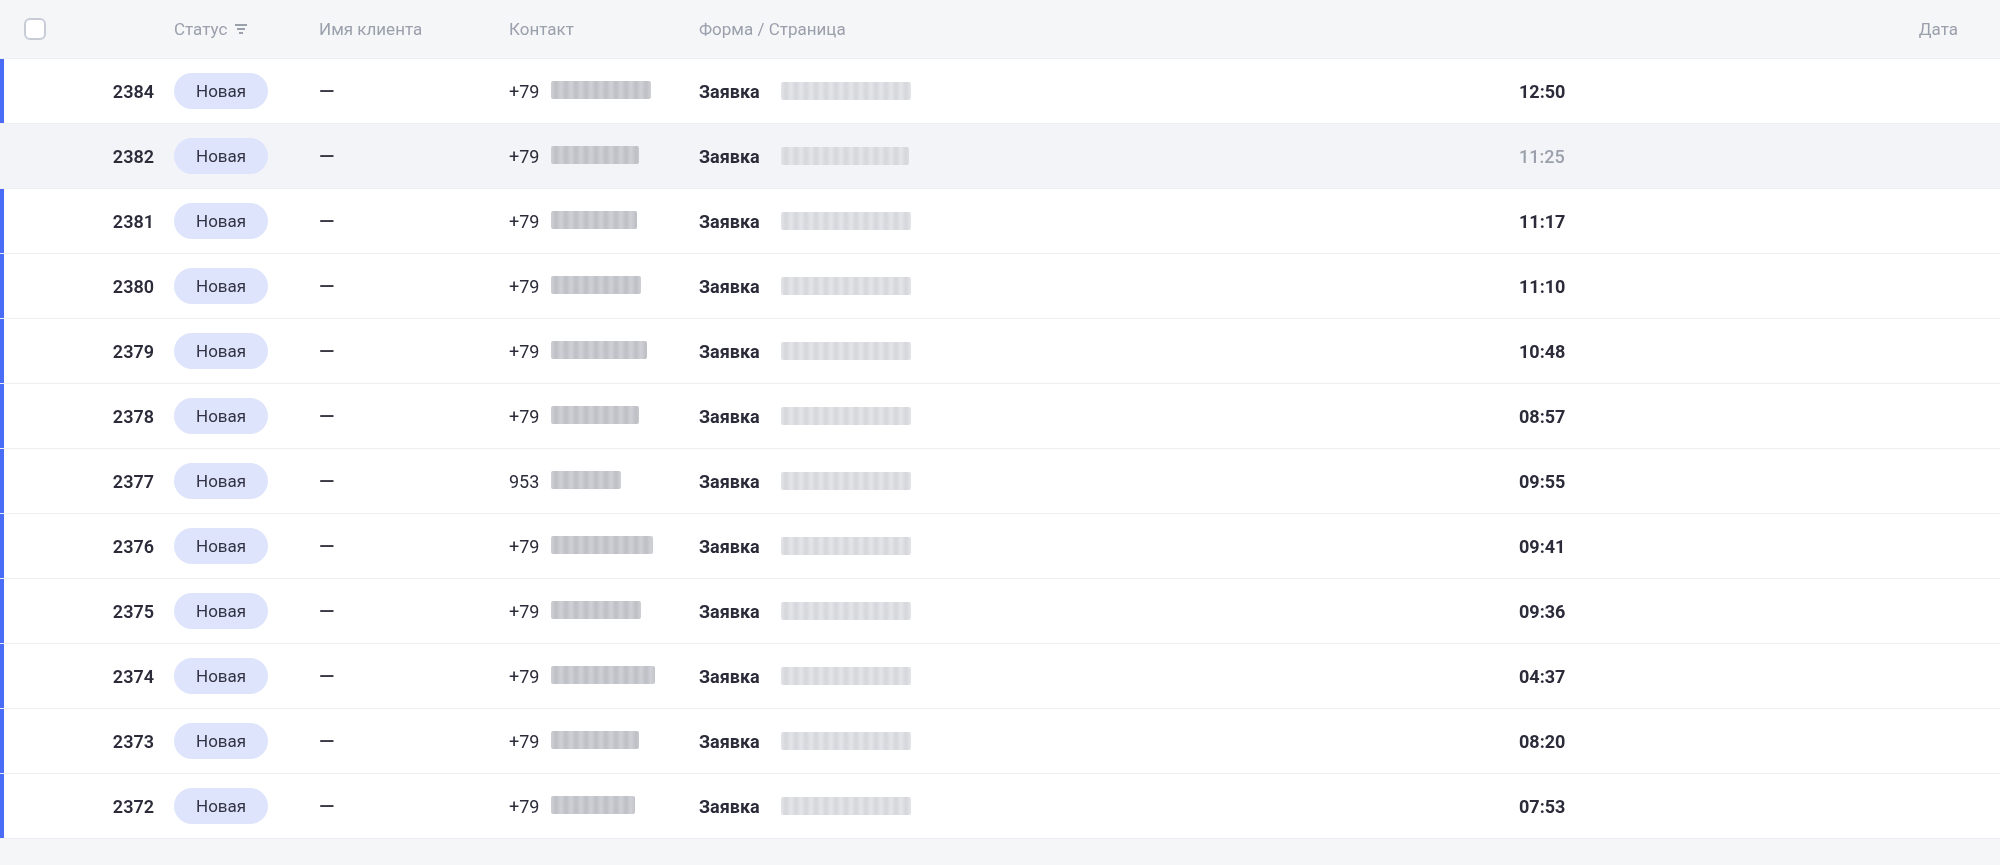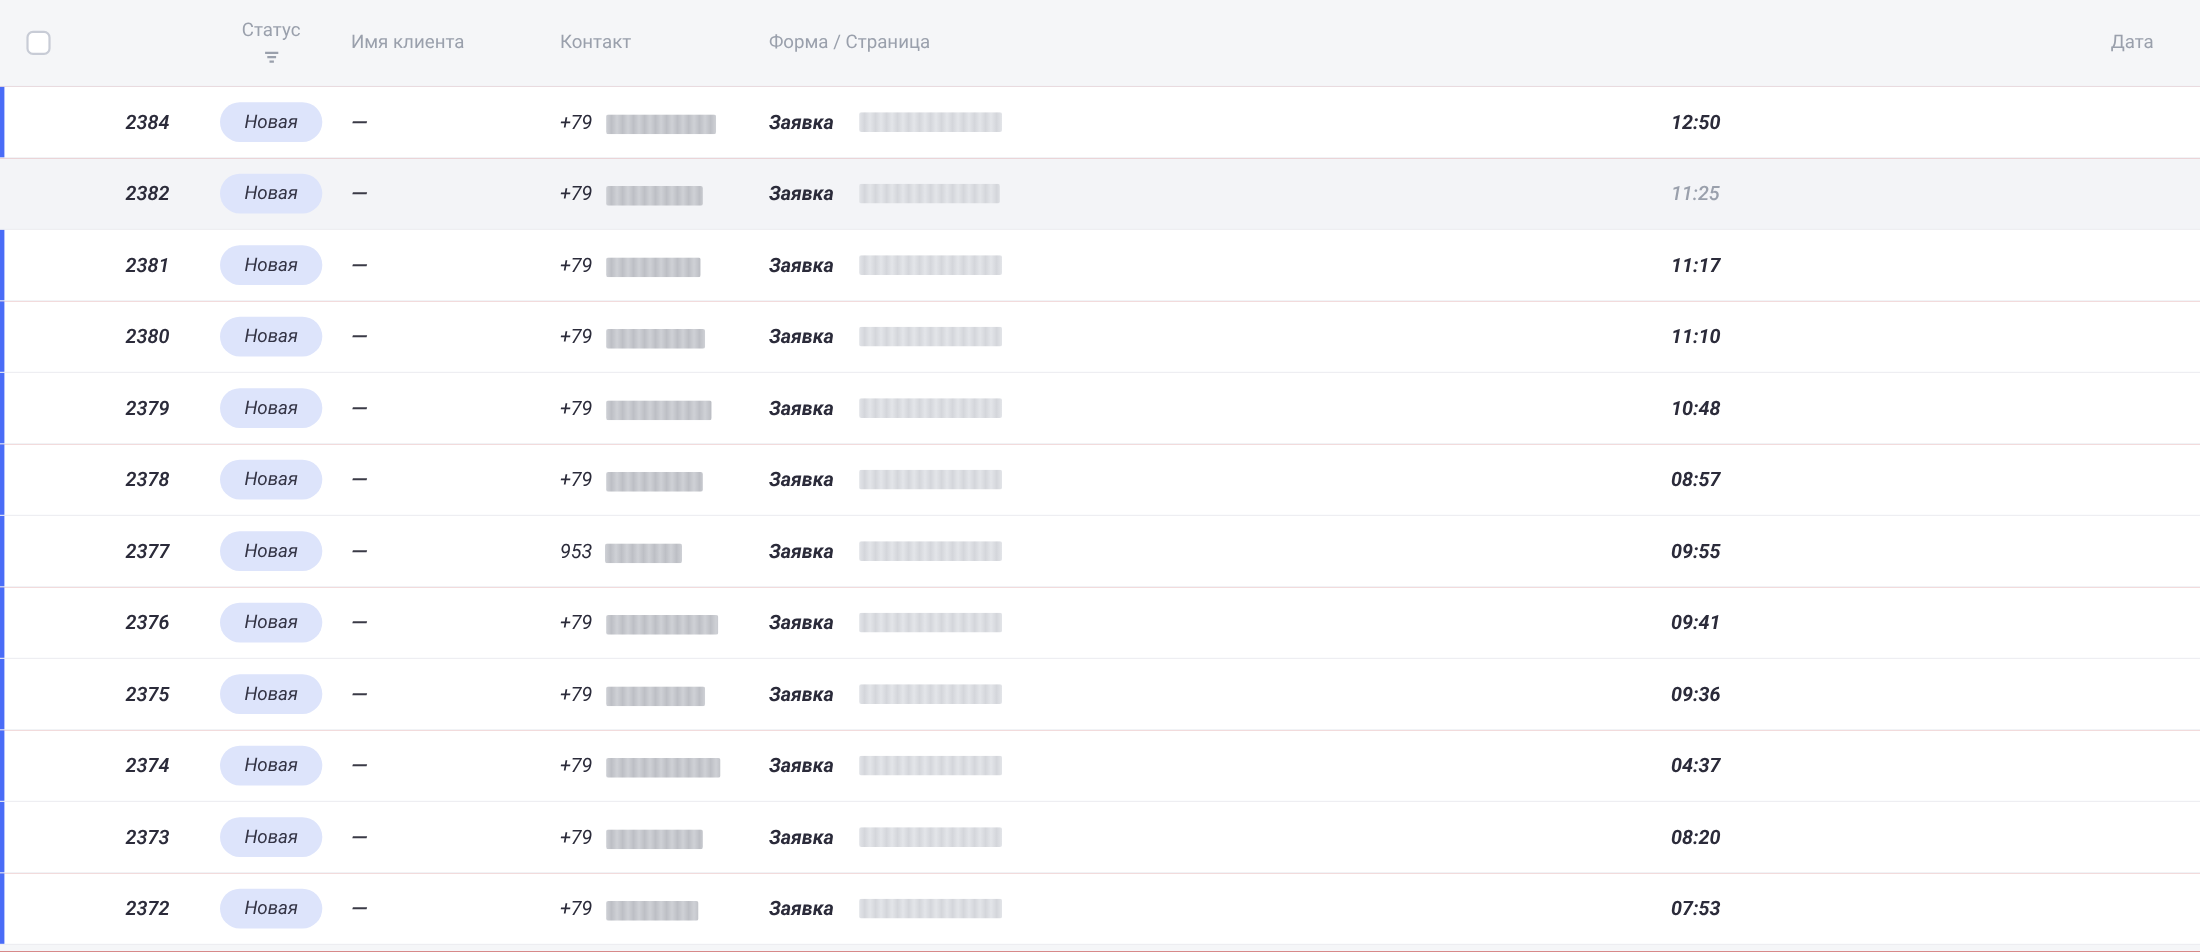--- a/index.html
+++ b/index.html
@@ -17,21 +17,21 @@
       display: flex;
       align-items: center;
       padding: 18px 24px 18px 24px;
       border-bottom: 1px solid #eceef2;
       background: #f5f6f8;
       color: #9aa0ac;
       font-size: 17px;
     }
     .col-check { width: 90px; display: flex; align-items: center; }
     .col-id { width: 60px; text-align: right; padding-right: 20px; }
-    .col-status { width: 145px; display:flex; align-items:center; gap:6px;flex-direction:column; }
+    .col-status { width: 145px; display:flex; align-items:center; gap:6px; }
     .col-name { width: 190px; }
     .col-contact { width: 190px; }
     .col-form { width: 820px; display:flex; align-items:center; gap: 28px; }
     .col-date { flex: 1; text-align: right; padding-right: 18px; }
     .checkbox {
       width: 22px; height: 22px; border:2px solid #c8ccd6; border-radius:6px; background:#fff;
       display:inline-block;
     }
     .filter-icon { width:16px; height:16px; display:inline-block;}
     .filter-icon svg { width:16px; height:16px; stroke:#9aa0ac; }
@@ -73,24 +73,24 @@
       background: linear-gradient(90deg, #cfd1d6 0%, #bdbfc5 25%, #cfd1d6 50%, #bdbfc5 75%, #cfd1d6 100%);
       background-size: 20px 100%;
     }
     .form-label { font-weight:700; color:#2b2b3a; font-size:18px; min-width:70px;}
     .time-text { font-weight:700; color:#2b2b3a; font-size:18px; }
     .time-text.dim { color:#9aa0ac; font-weight:500;}
     .row .col-check { width:50px; }
     .row .col-id { width:100px; }
     .row .col-status { width:145px; }
     .row .col-name { width:190px; }
-    .row .col-contact { width:190px; display:flex; align-items:flex-end; gap:12px;}
+    .row .col-contact { width:190px; display:flex; align-items:flex-start; gap:12px;}
     .row .col-form { width:820px; display:flex; align-items:center; gap:12px;}
     .row .col-date { flex:1; text-align:left; padding-right:18px;}
-    .tbody { background:#b91c1c;font-style:italic; }
+    .tbody { background:#b91c1c; }
   </style>
 </head>
 <body>
 
 <div class="table">
   <div class="header-row">
     <div class="col-check">
       <span class="checkbox"></span>
     </div>
     <div class="col-id"></div>

